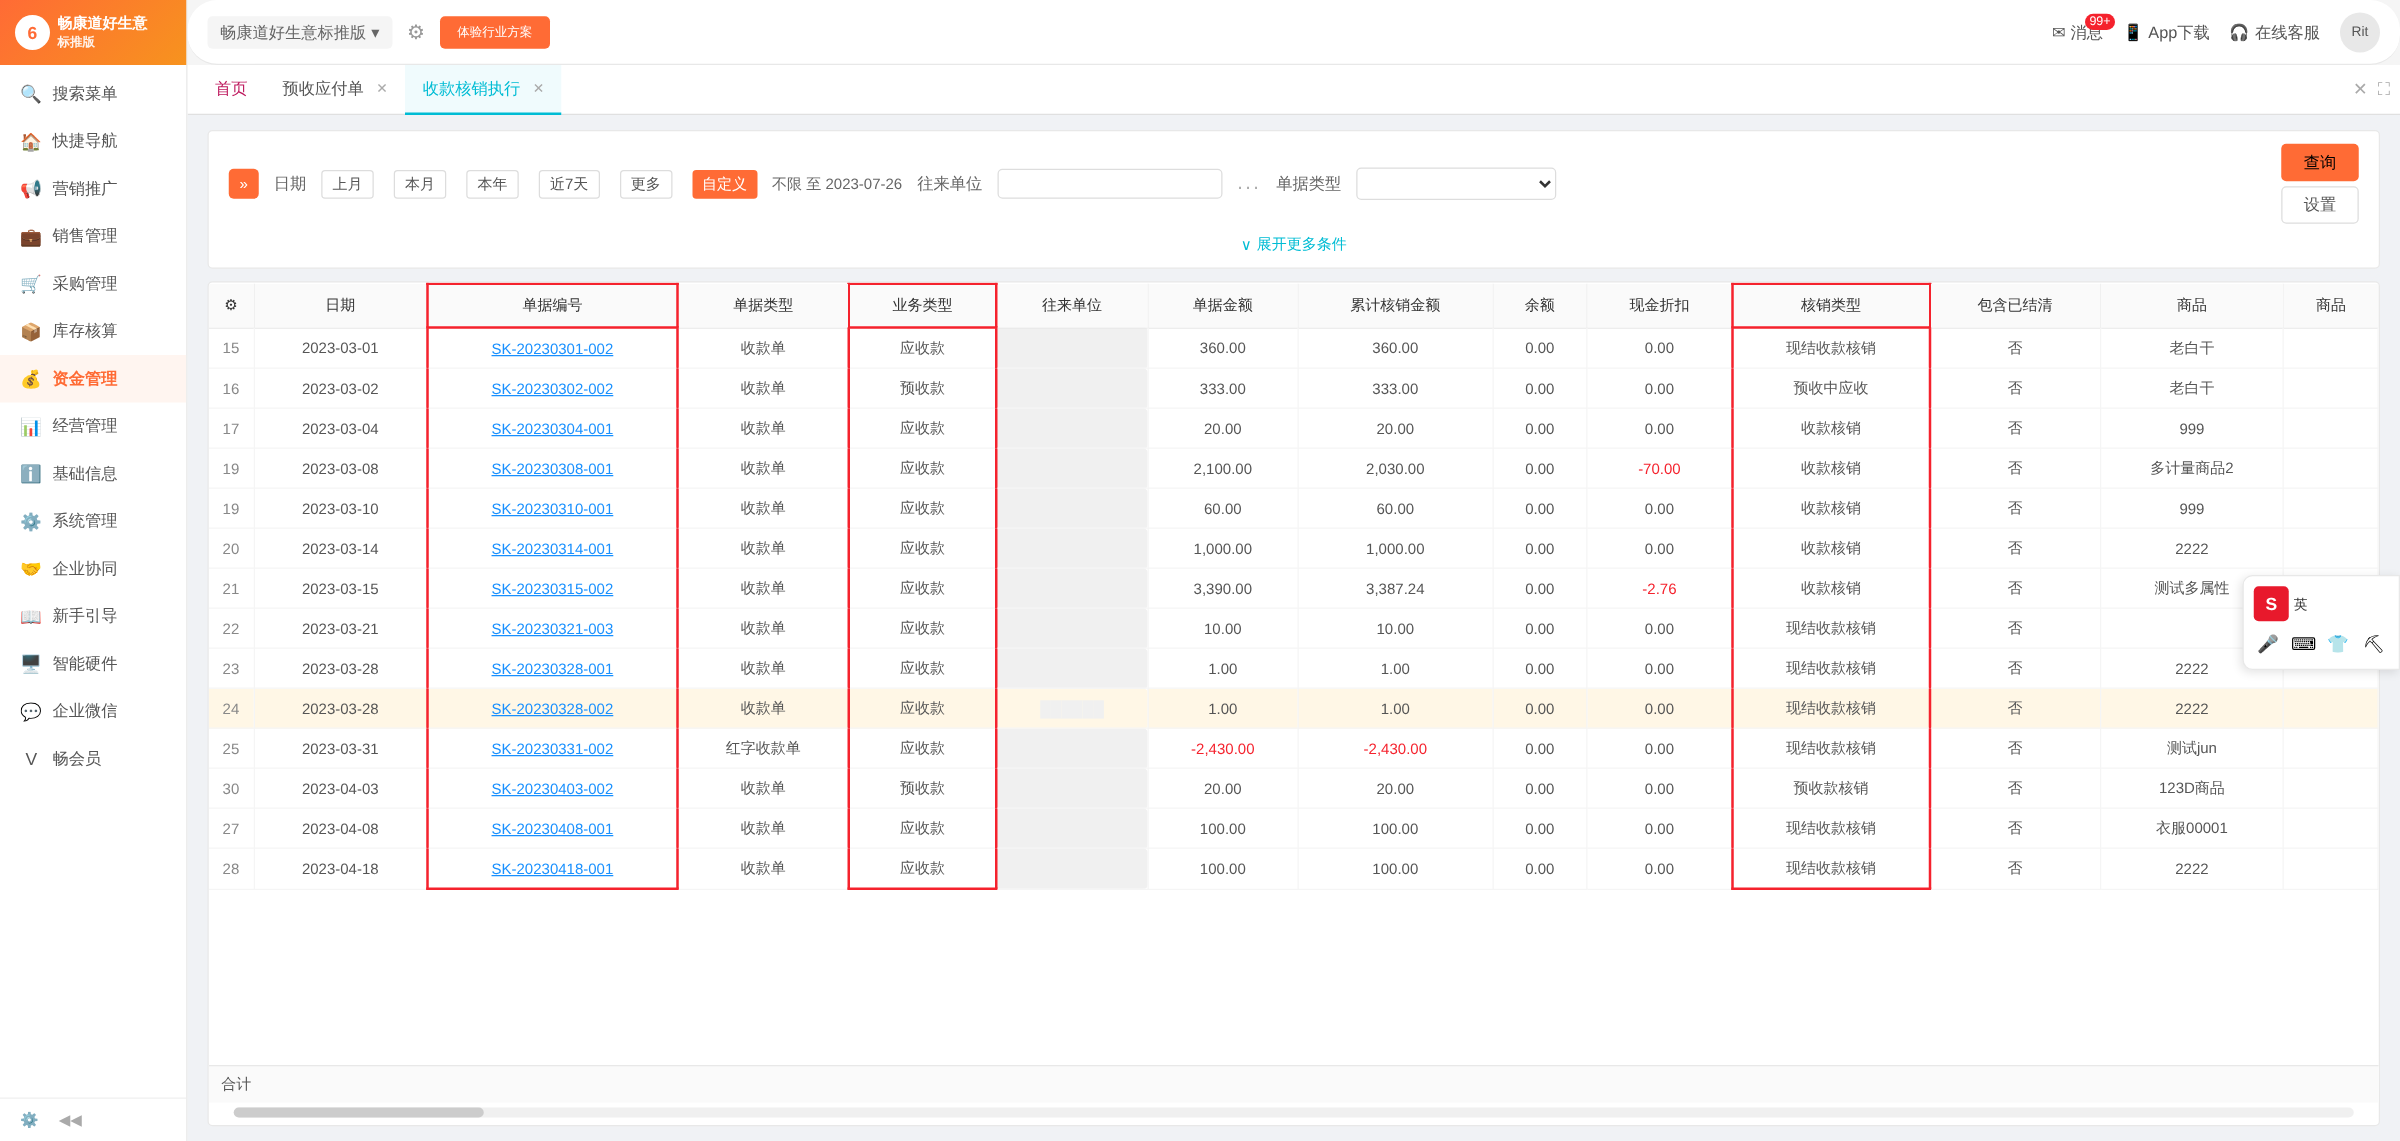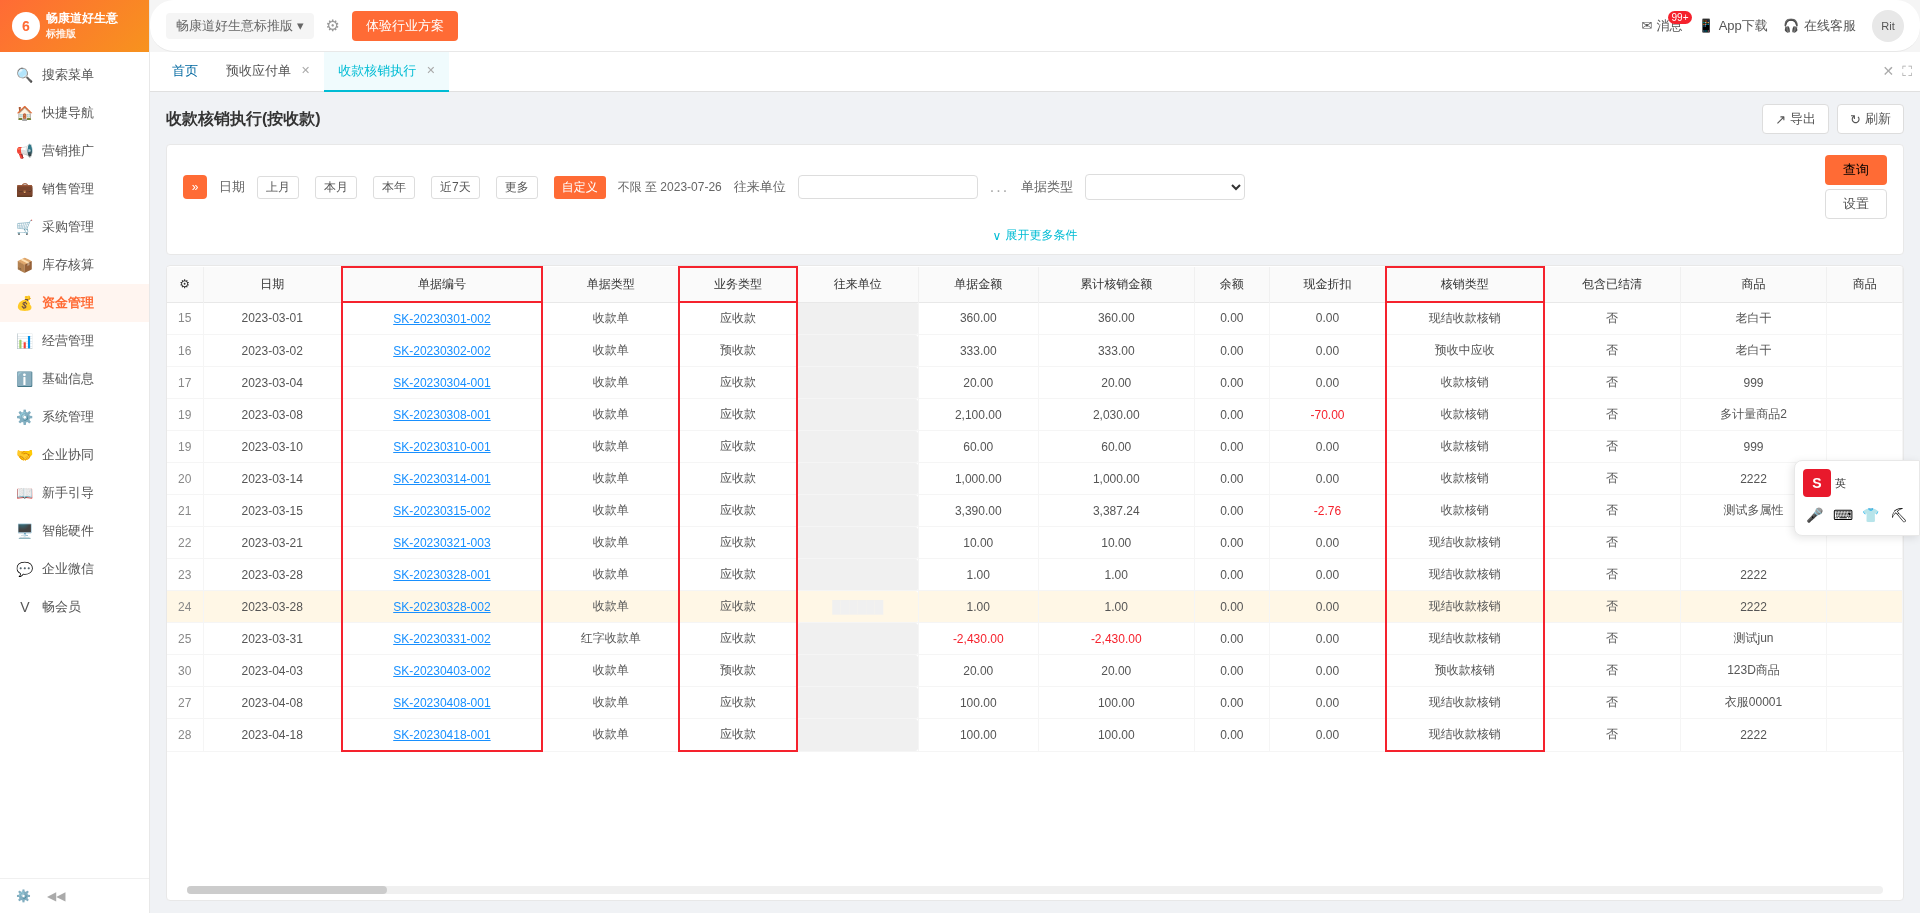--- a/index.html
+++ b/index.html
@@ -78,21 +78,21 @@
       background: #f5f5f5; border-radius: 4px;
       padding: 4px 10px;
       color: #666; cursor: pointer;
       font-size: 13px;
     }
     .header-gear { color: #999; cursor: pointer; font-size: 16px; }
     .header-btn-orange {
       background: #ff6b35; color: white;
       border: none; border-radius: 4px;
       padding: 6px 14px; cursor: pointer;
-      font-size: 13px;
+      font-size: 10px;
     }
     .header-right {
       margin-left: auto;
       display: flex; align-items: center; gap: 16px;
       color: #555; font-size: 13px;
     }
     .header-badge {
       position: relative; display: inline-block;
     }
     .badge-count {
@@ -121,21 +121,21 @@
       font-size: 13px;
       color: #555;
       border-bottom: 2px solid transparent;
       white-space: nowrap;
     }
     .tab-item.active {
       color: #00bcd4;
       border-bottom: 2px solid #00bcd4;
       background: #f0fbfd;
     }
-    .tab-home { color: #0369a1; }
+    .tab-home { color: #be185d; }
     .tab-close { color: #aaa; font-size: 11px; margin-left: 4px; }
     .tab-bar-right { margin-left: auto; display: flex; gap: 8px; color: #aaa; font-size: 14px; }
 
     
     .page-content {
       flex: 1;
       overflow: hidden;
       display: flex;
       flex-direction: column;
       background: #f0f2f5;
@@ -450,33 +450,20 @@
       <span class="tab-close">✕</span>
     </div>
     <div class="tab-bar-right">
       <span style="cursor:pointer">✕</span>
       <span style="cursor:pointer">⛶</span>
     </div>
   </div>
 
   <div class="page-content">
 
-    <div class="page-title-bar">
-      <div class="page-title">收款核销执行(按收款)</div>
-      <div class="page-actions">
-        <button class="action-btn">
-          <span>↗</span>
-          <span>导出</span>
-        </button>
-        <button class="action-btn">
-          <span>↻</span>
-          <span>刷新</span>
-        </button>
-      </div>
-    </div>
 
     <div class="filter-bar">
       <div class="filter-row">
         <div class="filter-collapse-btn">
           <span>»</span>
         </div>
         <span class="filter-label">日期</span>
         <div class="filter-date-btns">
           <button class="filter-date-btn">上月</button>
           <button class="filter-date-btn">本月</button>
@@ -751,20 +738,23 @@
                 <td class="">0.00</td>
                 <td class="">0.00</td>
                 <td class="" style="border-left: 2px solid rgb(245, 34, 45); border-right: 2px solid rgb(245, 34, 45); border-bottom: 2px solid rgb(245, 34, 45);">现结收款核销</td>
                 <td class="">否</td>
                 <td class="">2222</td>
                 <td class=""></td>
               </tr>
             </tbody>
         </table>
       </div>
+      <div class="table-footer">
+        <span>合计</span>
+      </div>
       <div style="padding:4px 10px 6px;">
         <div class="scrollbar-row">
           <div class="scrollbar-thumb"></div>
         </div>
       </div>
     </div>
 
   </div>
 </div>
 

